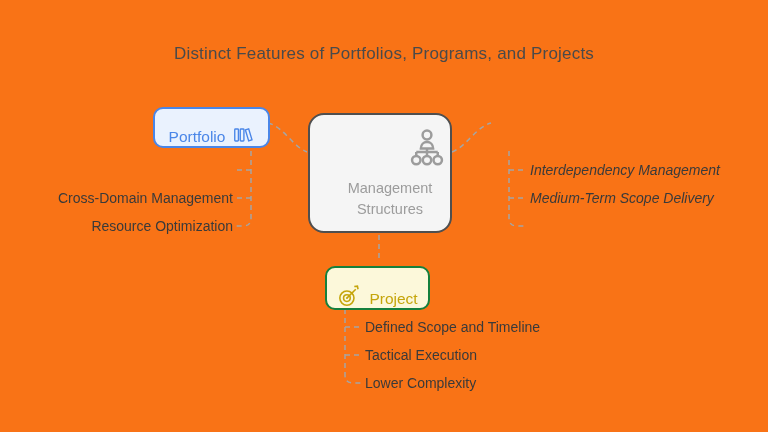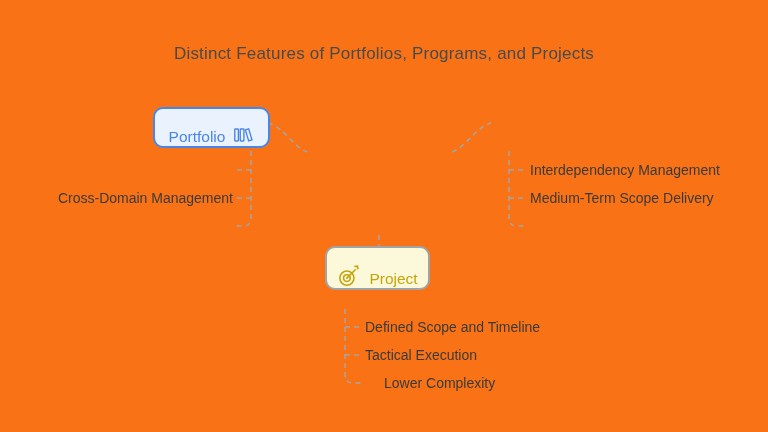--- a/index.html
+++ b/index.html
@@ -39,22 +39,22 @@
   .node .icon { display: flex; align-items: center; }
   .node-portfolio {
     left: 153px; top: 107px; width: 117px; height: 41px;
     background: #eaf2fe; border: 2px solid #4a86e8; color: #4a86e8;
   }
   .node-program {
     left: 490px; top: 107px; width: 113px; height: 41px;
     background: #f9effe; border: 2px solid #c25de8; color: #b95be0;
   }
   .node-project {
-    left: 325px; top: 246px; width: 105px; height: 44px;
-    background: #fcf8da; border: 2px solid #a3a3a3; color: #c5a50b;
+    left: 325px; top: 266px; width: 105px; height: 44px;
+    background: #fcf8da; border: 2px solid #15803d; color: #c5a50b;
   }
   .node-center {
     left: 308px; top: 113px; width: 144px; height: 120px;
     background: #f5f5f5; border: 2px solid #4f4f4f;
     border-radius: 16px;
     flex-direction: column;
     gap: 6px;
     color: #9c9c9c;
   }
   .center-label {
@@ -65,25 +65,25 @@
     width: 120px;
   }
   .feature {
     position: absolute;
     font-size: 14px;
     color: #3a3a3a;
     line-height: 20px;
     white-space: nowrap;
   }
   .feature.left  { right: 535px; text-align: right; }
-  .feature.right { left: 530px;  text-align: right;  }
+  .feature.right { left: 530px;  text-align: right; font-style: italic;  }
   .feature.bottom{ left: 365px;  text-align: left;  }
   .f-l1 { top: 160px; } .f-l2 { top: 188px; } .f-l3 { top: 216px; }
   .f-r1 { top: 160px; } .f-r2 { top: 188px; } .f-r3 { top: 216px; }
-  .f-b1 { top: 317px; } .f-b2 { top: 345px; } .f-b3 { top: 373px; margin-left: 19px; }
+  .f-b1 { top: 317px; } .f-b2 { top: 345px; } .f-b3 { top: 373px; }
 </style>
 </head>
 <body>
 
 <div class="canvas">
 
   <div class="title">Distinct Features of Portfolios, Programs, and Projects</div>
 
   <svg class="connectors" viewBox="0 0 768 432" fill="none" stroke="#a5a5a5" stroke-width="1.5" stroke-dasharray="5 4">
     <path d="M268,123 C284,127 292,146 307,152"></path>
@@ -93,20 +93,33 @@
     <path d="M237,170 L251,170"></path>
     <path d="M237,198 L251,198"></path>
     <path d="M509,151 L509,218 Q509,226 517,226 L526,226"></path>
     <path d="M509,170 L523,170"></path>
     <path d="M509,198 L523,198"></path>
     <path d="M345,309 L345,375 Q345,383 353,383 L361,383"></path>
     <path d="M345,327 L359,327"></path>
     <path d="M345,355 L359,355"></path>
   </svg>
 
+  <div class="node node-center">
+    <span class="icon">
+      <svg width="46" height="46" viewBox="0 0 24 24" fill="none" stroke="#9c9c9c" stroke-width="1.3">
+        <circle cx="12" cy="4.7" r="2.3"></circle>
+        <path d="M8.8,11.8 C8.8,9.6 10.2,8.4 12,8.4 C13.8,8.4 15.2,9.6 15.2,11.8 Z"></path>
+        <path d="M12,11.8 L12,13.6 M6.4,13.6 L17.6,13.6 M6.4,13.6 L6.4,15.6 M12,13.6 L12,15.6 M17.6,13.6 L17.6,15.6"></path>
+        <circle cx="6.4" cy="17.8" r="2.2"></circle>
+        <circle cx="12" cy="17.8" r="2.2"></circle>
+        <circle cx="17.6" cy="17.8" r="2.2"></circle>
+      </svg>
+    </span>
+    <div class="center-label">Management Structures</div>
+  </div>
 
   <div class="node node-portfolio">
     <span>Portfolio</span>
     <span class="icon">
       <svg width="22" height="22" viewBox="0 0 24 24" fill="none" stroke="#4a86e8" stroke-width="1.5">
         <rect x="3" y="5.5" width="4" height="13" rx="0.8"></rect>
         <rect x="9" y="5.5" width="4" height="13" rx="0.8"></rect>
         <path d="M14.6,6.4 L18.2,5.2 L21.8,17.2 L18.2,18.4 Z"></path>
       </svg>
     </span>
@@ -120,20 +133,21 @@
         <circle cx="9.5" cy="14.5" r="3.2"></circle>
         <circle cx="9.5" cy="14.5" r="0.9" fill="#c5a50b" stroke="none"></circle>
         <path d="M9.5,14.5 L18,6"></path>
         <path d="M16.6,3.4 L19.6,3.0 L20.2,6.0"></path>
       </svg>
     </span>
     <span>Project</span>
   </div>
 
   <div class="feature left f-l2">Cross-Domain Management</div>
+  <div class="feature left f-l3">Resource Optimization</div>
 
   <div class="feature right f-r1">Interdependency Management</div>
   <div class="feature right f-r2">Medium-Term Scope Delivery</div>
 
   <div class="feature bottom f-b1">Defined Scope and Timeline</div>
   <div class="feature bottom f-b2">Tactical Execution</div>
   <div class="feature bottom f-b3">Lower Complexity</div>
 
 </div>
 

